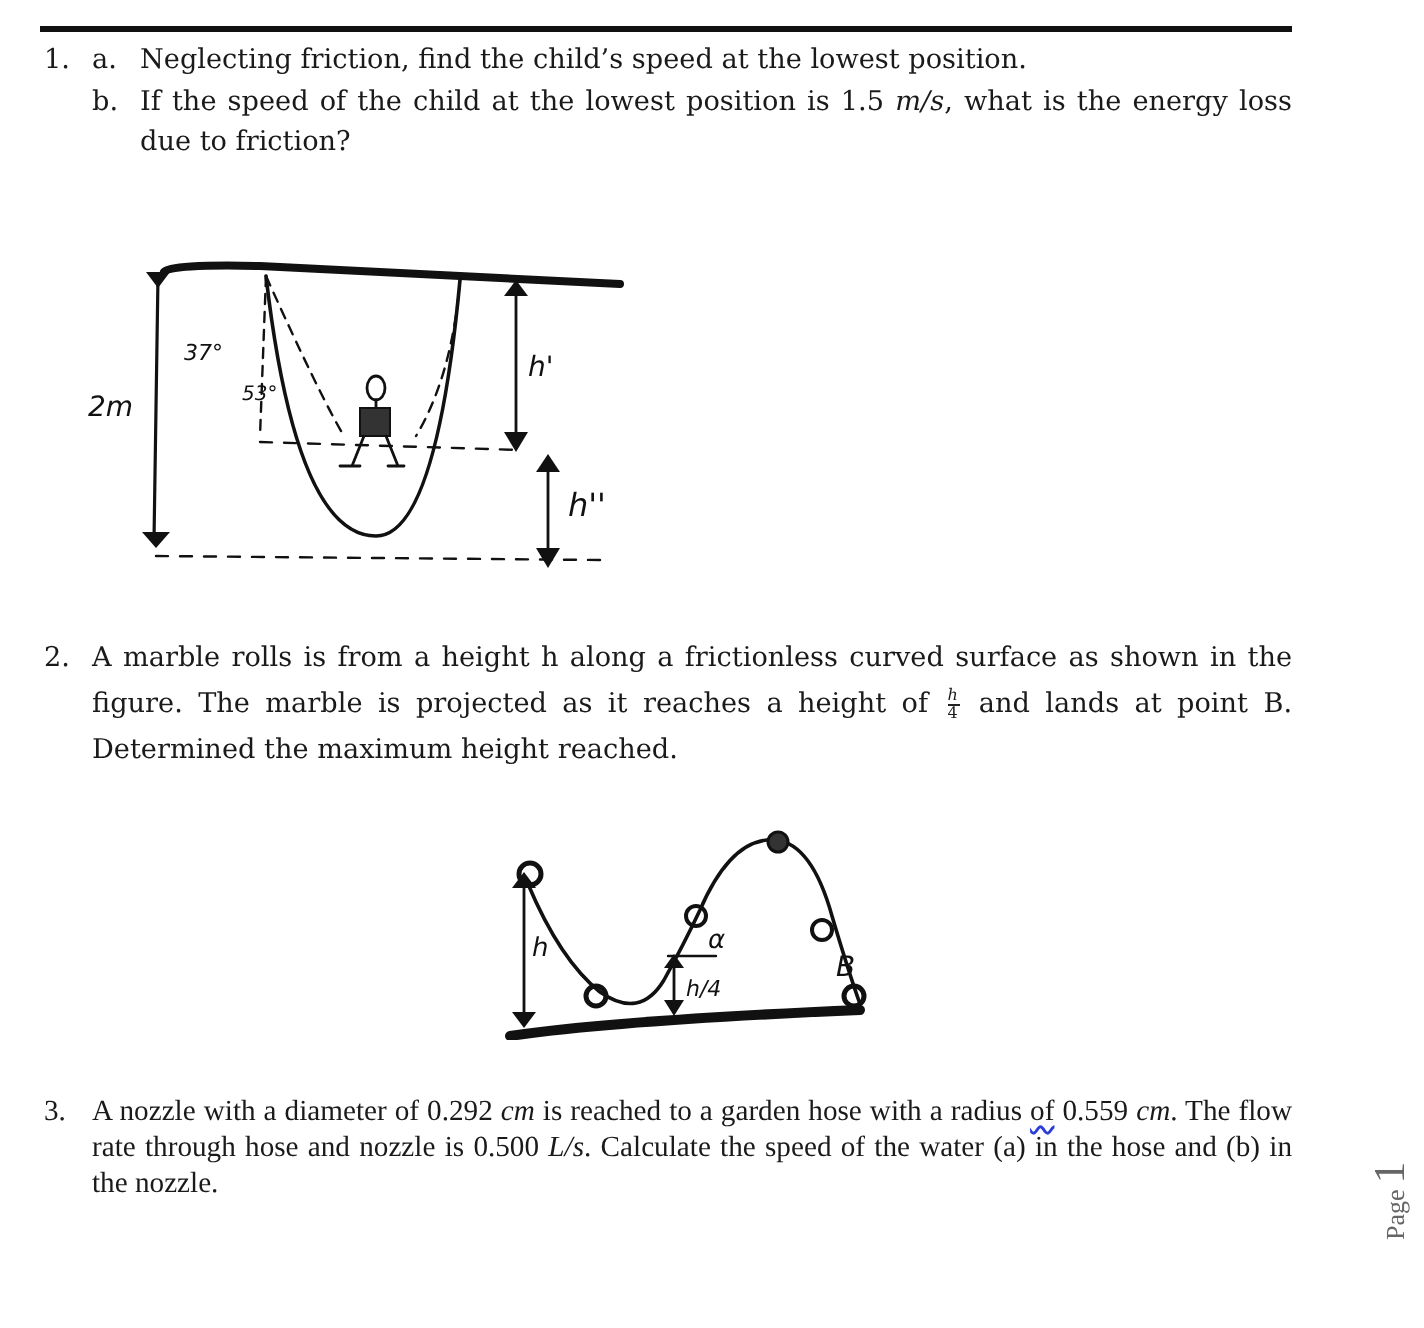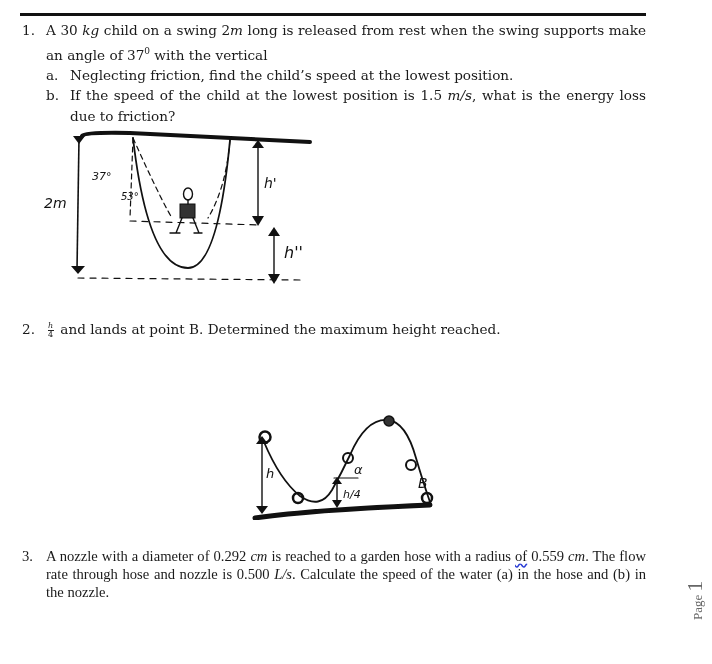--- a/index.html
+++ b/index.html
@@ -21,23 +21,20 @@
   .page .n{font-size:22px;margin-left:3px;}
   svg{position:absolute;}
 </style>
 </head>
 <body>
 
 <div class="rule"></div>
 
 <div class="q" style="left:22px;top:20px;width:624px;">
   <span class="num">1.</span>
-  <div class="body">
-    <span>A 30 </span><i class="m">kg</i><span> child on a swing 2</span><i class="m">m</i><span> long is released from rest when the swing supports make an angle of 37</span><sup style="font-size:9px">0</sup><span> with the vertical</span>
-  </div>
   <div class="body">
     <div class="sub">
       <span class="lbl">a.</span>
       <span>Neglecting friction, find the child’s speed at the lowest position.</span>
     </div>
     <div class="sub" style="text-align:justify;">
       <span class="lbl">b.</span>
       <span>If the speed of the child at the lowest position is 1.5 </span><i class="m">m/s</i><span>, what is the energy loss due to friction?</span>
     </div>
   </div>
@@ -71,20 +68,21 @@
     <text x="62" y="52" font-size="11">37°</text>
     <text x="91" y="72" font-size="10">53°</text>
     <text x="234" y="60" font-size="14">h'</text>
     <text x="254" y="130" font-size="16">h''</text>
   </g>
 </svg>
 
 <div class="q" style="left:22px;top:318px;width:624px;line-height:23px;">
   <span class="num">2.</span>
   <div class="body">
+    <span>A marble rolls is from a height h along a frictionless curved surface as shown in the figure. The marble is projected as it reaches a height of</span>
     <span class="frac"><span style="font-style:italic">h</span><span class="bar"></span><span>4</span></span>
     <span> and lands at point B. Determined the maximum height reached.</span>
   </div>
 </div>
 
 <svg style="left:250px;top:410px;" width="190" height="110" viewBox="0 0 190 110">
   <g stroke="#111" fill="none" stroke-linecap="round">
     <path d="M5 108 Q60 100 180 95" stroke-width="5"></path>
     <path d="M14 32 Q30 70 50 86 Q70 100 82 80 Q92 62 100 45 Q116 8 138 10 Q156 12 166 48 Q174 75 180 92" stroke-width="1.8"></path>
     <circle cx="15" cy="27" r="5.5" stroke-width="2.5"></circle>

